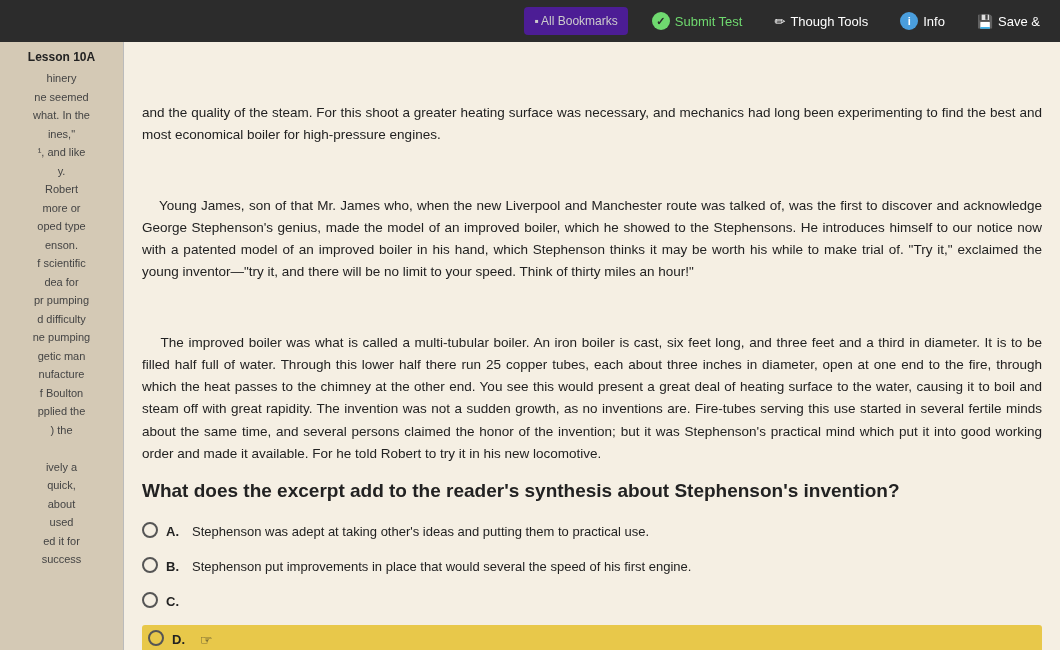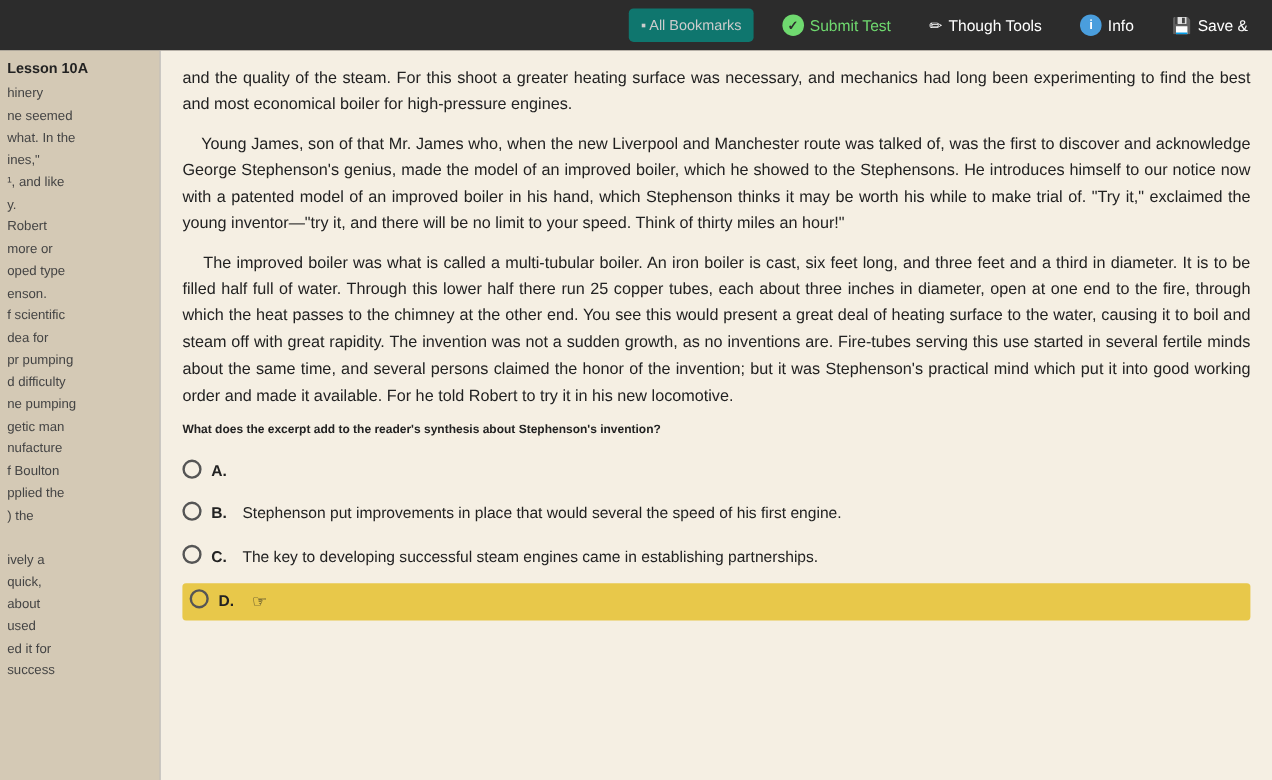--- a/index.html
+++ b/index.html
@@ -60,44 +60,45 @@
       color: #fff;
     }
     .info-btn .icon-circle {
       background: #4a9edd;
       color: #fff;
     }
     .save-btn {
       color: #fff;
     }
     .all-bookmarks {
-      background: #0f766e;
+      background: #4c1d95;
       padding: 7px 10px;
       border-radius: 4px;
       font-size: 12px;
       color: #ccc;
     }
 
     
     .main-area {
       display: flex;
       flex: 1;
       overflow: hidden;
     }
 
     
     .sidebar {
-      width: 134px;
+      width: 124px;
       background: #d4c9b5;
       padding: 8px 6px;
       font-size: 11px;
       color: #333;
       overflow: hidden;
       flex-shrink: 0;
       border-right: 1px solid #bbb;
+      text-align: center;
     }
     .sidebar-title {
       font-size: 12px;
       font-weight: bold;
       margin-bottom: 6px;
       color: #222;
     }
     .sidebar-text {
       font-size: 11px;
       line-height: 1.5;
@@ -115,28 +116,29 @@
       padding: 12px 18px;
       overflow-y: auto;
       font-size: 13.5px;
       line-height: 1.65;
       color: #222;
     }
 
     .passage-text {
       margin-bottom: 10px;
       text-align: justify;
+      margin-top: 48px;
     }
 
     .question-section {
       margin-top: 10px;
     }
 
     .question-text {
-      font-size: 10px;
+      font-size: 19px;
       font-weight: bold;
       margin-bottom: 12px;
       color: #222;
     }
 
     .answer-option {
       display: flex;
       align-items: flex-start;
       gap: 8px;
       margin-bottom: 10px;
@@ -247,32 +249,32 @@
     <div class="passage-text">
       &nbsp;&nbsp;&nbsp;&nbsp;<span>The improved boiler was what is called a multi-tubular boiler. An iron boiler is cast, six feet long, and three feet and a third in diameter. It is to be filled half full of water. Through this lower half there run 25 copper tubes, each about three inches in diameter, open at one end to the fire, through which the heat passes to the chimney at the other end. You see this would present a great deal of heating surface to the water, causing it to boil and steam off with great rapidity. The invention was not a sudden growth, as no inventions are. Fire-tubes serving this use started in several fertile minds about the same time, and several persons claimed the honor of the invention; but it was Stephenson's practical mind which put it into good working order and made it available. For he told Robert to try it in his new locomotive.</span>
     </div>
 
     <div class="question-section">
       <div class="question-text">What does the excerpt add to the reader's synthesis about Stephenson's invention?</div>
 
       <div class="answer-option">
         <div class="radio-circle"></div>
         <span class="option-letter">A.</span>
+        <span>Stephenson was adept at taking other's ideas and putting them to practical use.</span>
       </div>
 
       <div class="answer-option">
         <div class="radio-circle"></div>
         <span class="option-letter">B.</span>
         <span>Stephenson put improvements in place that would several the speed of his first engine.</span>
       </div>
 
       <div class="answer-option">
         <div class="radio-circle"></div>
         <span class="option-letter">C.</span>
-        <span>The key to developing successful steam engines came in establishing partnerships.</span>
       </div>
 
       <div class="answer-option highlighted">
         <div class="radio-circle"></div>
         <span class="option-letter">D.</span>
         <span class="cursor-icon">☞</span>
       </div>
 
     </div>
   </div>

